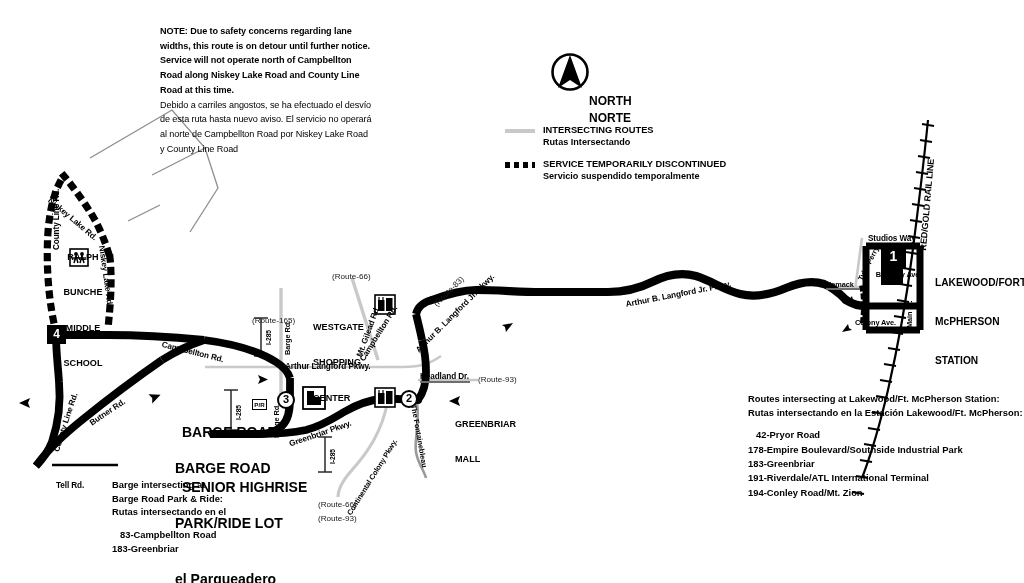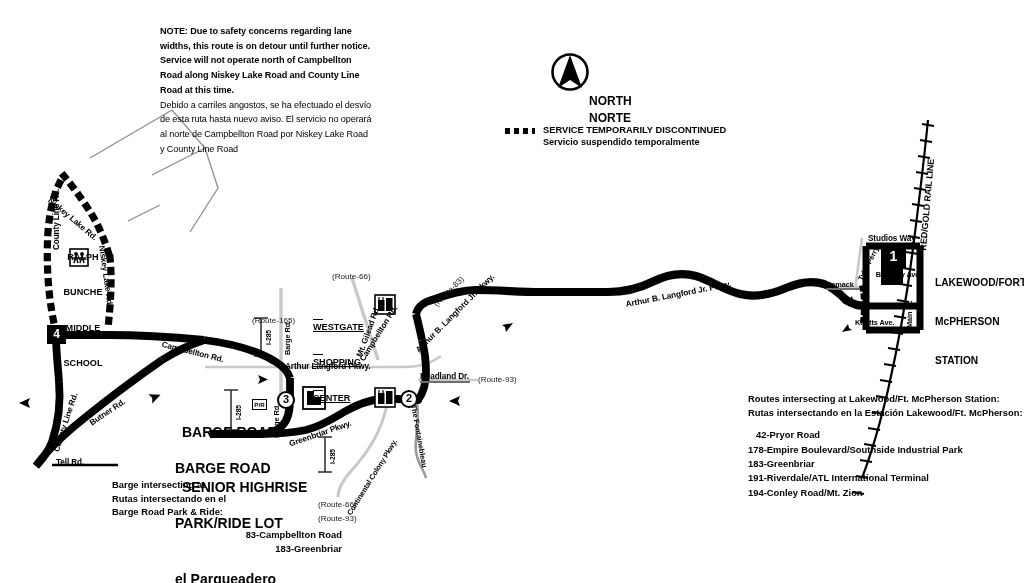--- a/index.html
+++ b/index.html
@@ -28,21 +28,21 @@
   .legend-text-en { font-size:9.3px; font-weight:bold; line-height:1.34; }
   .legend-text-es { font-size:9.1px; font-weight:bold; line-height:1.34; }
 
   .blk { position:absolute; }
   .blk .hdr { font-size:9.4px; font-weight:bold; line-height:1.46; }
   .blk .itm { font-size:9.4px; font-weight:bold; line-height:1.52; }
 
   .routes-left { left:112px; top:478px; width:230px; }
   .routes-right { left:748px; top:392px; width:280px; }
   .routes-right .itm { padding-left:8px; }
-  .routes-left .itm { padding-left:8px;text-align:right; }
+  .routes-left .itm { padding-left:8px; }
   .gap { height:9px; }
 
   .road { font-size:8.2px; font-weight:bold; letter-spacing:-0.1px; }
   .road-sm { font-size:7.4px; font-weight:bold; letter-spacing:-0.1px; }
   .rt-note { font-size:8.1px; font-weight:normal; color:#1a1a1a; }
   .poi { font-size:9.1px; font-weight:bold; line-height:1.3; }
   .poi-sm { font-size:14px; font-weight:bold; line-height:1.32; }
   .station-name { font-size:10.2px; font-weight:bold; line-height:1.28; }
 
   .stopnum-sq { position:absolute; width:19px; height:19px; background:#000;
@@ -260,38 +260,47 @@
   </div>
 
   <div class="compass-wrap" style="top:92px;">
     <div class="compass-label">NORTH</div>
     <div class="compass-label">NORTE</div>
   </div>
 
   <div class="legend-rows">
     <div class="legend-row">
       <div class="legend-swatch">
+          <div class="sw-solid"></div>
+        </div>
+      <div>
+        <div class="legend-text-en">INTERSECTING ROUTES</div>
+        <div class="legend-text-es">Rutas Intersectando</div>
+      </div>
+    </div>
+    <div class="legend-row">
+      <div class="legend-swatch">
           <div class="sw-dots"></div>
         </div>
       <div>
         <div class="legend-text-en">SERVICE TEMPORARILY DISCONTINUED</div>
         <div class="legend-text-es">Servicio suspendido temporalmente</div>
       </div>
     </div>
   </div>
 
   <div class="txt road rot" style="left:52px; top:250px; transform:rotate(-90deg);">County Line Rd.</div>
 
   <div class="txt road rot" style="left:52px; top:450px; transform:rotate(-72deg);">County Line Rd.</div>
 
   <div class="txt road rot" style="left:52px; top:196px; transform:rotate(40deg);">Niskey Lake Rd.</div>
 
   <div class="txt road rot" style="left:106px; top:245px; transform:rotate(82deg);">Niskey Lake Rd.</div>
 
-  <div class="txt road" style="left:56px; top:458px;">Tell Rd.</div>
+  <div class="txt road" style="left:56px; top:481px;">Tell Rd.</div>
 
   <div class="txt road rot" style="left:88px; top:420px; transform:rotate(-34deg);">Butner Rd.</div>
 
   <div class="txt road rot" style="left:163px; top:340px; transform:rotate(14deg);">Campbellton Rd.</div>
 
   <div class="txt road-sm rot" style="left:283px; top:355px; transform:rotate(-90deg);">Barge Rd.</div>
 
   <div class="txt road-sm rot" style="left:272px; top:438px; transform:rotate(-90deg);">Barge Rd.</div>
 
   <div class="txt road" style="left:285px; top:362px;">Arthur Langford Pkwy.</div>
@@ -315,41 +324,41 @@
   <div class="txt road-sm rot" style="left:265px; top:345px; transform:rotate(-90deg); font-size:6.8px;">I-285</div>
   <div class="txt road-sm rot" style="left:235px; top:420px; transform:rotate(-90deg); font-size:6.8px;">I-285</div>
   <div class="txt road-sm rot" style="left:329px; top:464px; transform:rotate(-90deg); font-size:6.8px;">I-285</div>
 
   <div class="txt road" style="left:868px; top:234px;text-align:right;">Studios Way</div>
 
   <div class="txt road-sm rot" style="left:856px; top:278px; transform:rotate(-63deg);">Tyler Perry</div>
 
   <div class="txt road-sm" style="left:824px; top:280px;">Womack</div>
 
-  <div class="txt road-sm" style="left:855px; top:318px;">Knotts Ave.</div>
+  <div class="txt road-sm" style="left:855px; top:318px;">Colony Ave.</div>
 
   <div class="txt road-sm rot" style="left:905px; top:328px; transform:rotate(-90deg);">Main St.</div>
 
   <div class="txt road rot" style="left:918px; top:250px; transform:rotate(-85deg); font-size:9px;">RED/GOLD RAIL LINE</div>
 
   <div class="txt rt-note" style="left:332px; top:272px;">(Route-66)</div>
   <div class="txt rt-note" style="left:252px; top:316px;">(Route-165)</div>
   <div class="txt rt-note rot" style="left:432px; top:302px; transform:rotate(-45deg);">(Route-83)</div>
   <div class="txt rt-note" style="left:478px; top:375px;">(Route-93)</div>
   <div class="txt rt-note" style="left:318px; top:500px;">(Route-66)</div>
   <div class="txt rt-note" style="left:318px; top:514px;">(Route-93)</div>
 
   <div class="txt poi" style="left:57px; top:228px; text-align:center; width:52px;">
     <div>RALPH</div>
     <div>BUNCHE</div>
     <div>MIDDLE</div>
     <div>SCHOOL</div>
   </div>
 
-  <div class="txt poi" style="left:313px; top:298px;text-decoration:underline;">
+  <div class="txt poi" style="left:313px; top:298px;">
     <div>WESTGATE</div>
     <div>SHOPPING</div>
     <div>CENTER</div>
   </div>
 
   <div class="txt poi-sm" style="left:182px; top:386px; text-align:right; width:78px;">
     <div>BARGE ROAD</div>
     <div>SENIOR HIGHRISE</div>
   </div>
 
@@ -357,20 +366,24 @@
     <span>P/R</span>
   </div>
 
   <div class="txt poi-sm" style="left:175px; top:422px; text-align:right; width:90px;">
     <div>BARGE ROAD</div>
     <div>PARK/RIDE LOT</div>
     <div style="font-weight:bold;">el Parqueadero</div>
     <div>Barge Road</div>
   </div>
 
+  <div class="txt poi" style="left:455px; top:395px;">
+    <div>GREENBRIAR</div>
+    <div>MALL</div>
+  </div>
 
   <div class="txt station-name" style="left:935px; top:250px;">
     <div>LAKEWOOD/FORT</div>
     <div>McPHERSON</div>
     <div>STATION</div>
   </div>
 
   <div class="stopnum-sq" style="left:47px; top:325px;">
     <span>4</span>
   </div>
@@ -386,22 +399,22 @@
   <div class="baybox" style="left:881px; top:244px;">
     <span>1</span>
   </div>
 
   <div class="txt road-sm" style="left:868px; top:262px; text-align:center; width:52px; line-height:1.2;">
     <span>Bus Bay Ave.</span>
   </div>
 
   <div class="blk routes-left">
     <div class="hdr">Barge intersecting at</div>
+    <div class="hdr">Barge Road Park &amp; Ride:</div>
     <div class="hdr">Rutas intersectando en el</div>
-    <div class="hdr">Barge Road Park &amp; Ride:</div>
     <div class="gap"></div>
     <div class="itm">83-Campbellton Road</div>
     <div class="itm" style="padding-left:0;">183-Greenbriar</div>
   </div>
 
   <div class="blk routes-right">
     <div class="hdr">Routes intersecting at Lakewood/Ft. McPherson Station:</div>
     <div class="hdr">Rutas intersectando en la Estación Lakewood/Ft. McPherson:</div>
     <div class="gap"></div>
     <div class="itm">42-Pryor Road</div>

